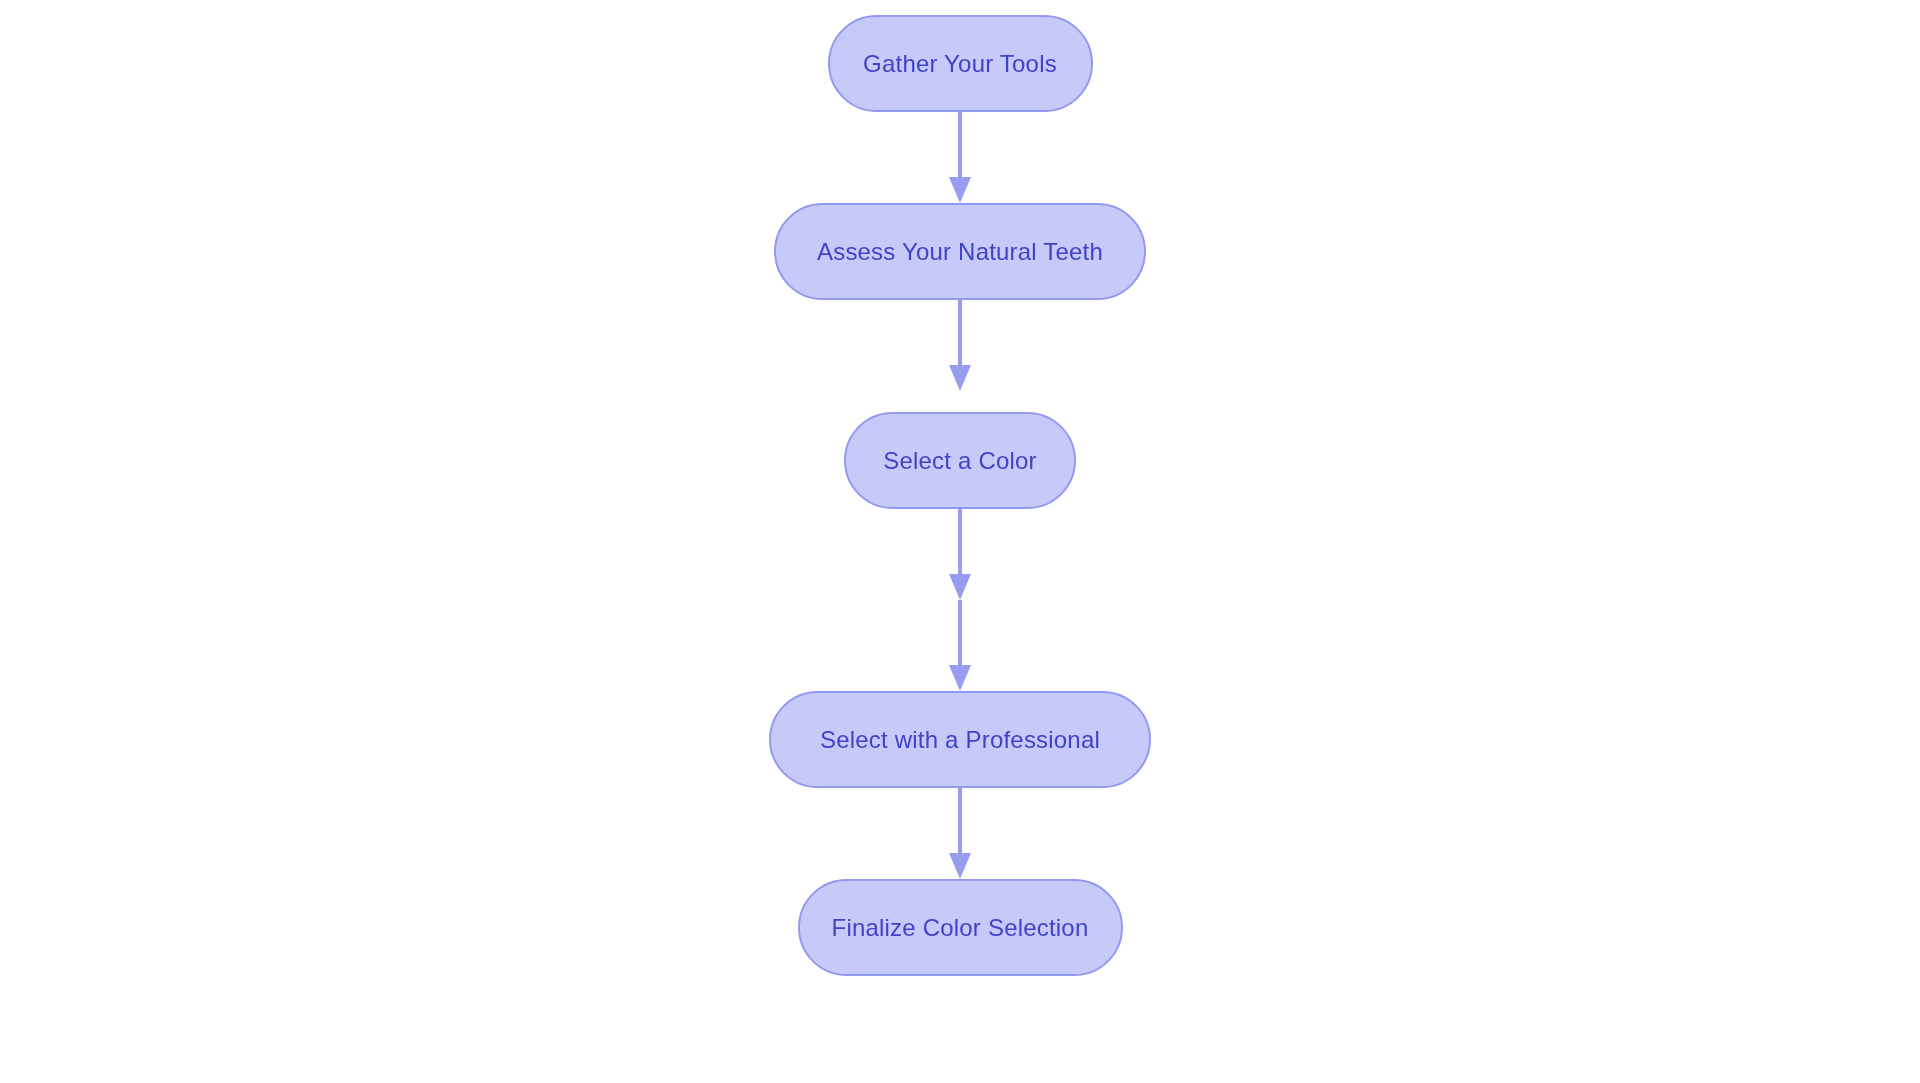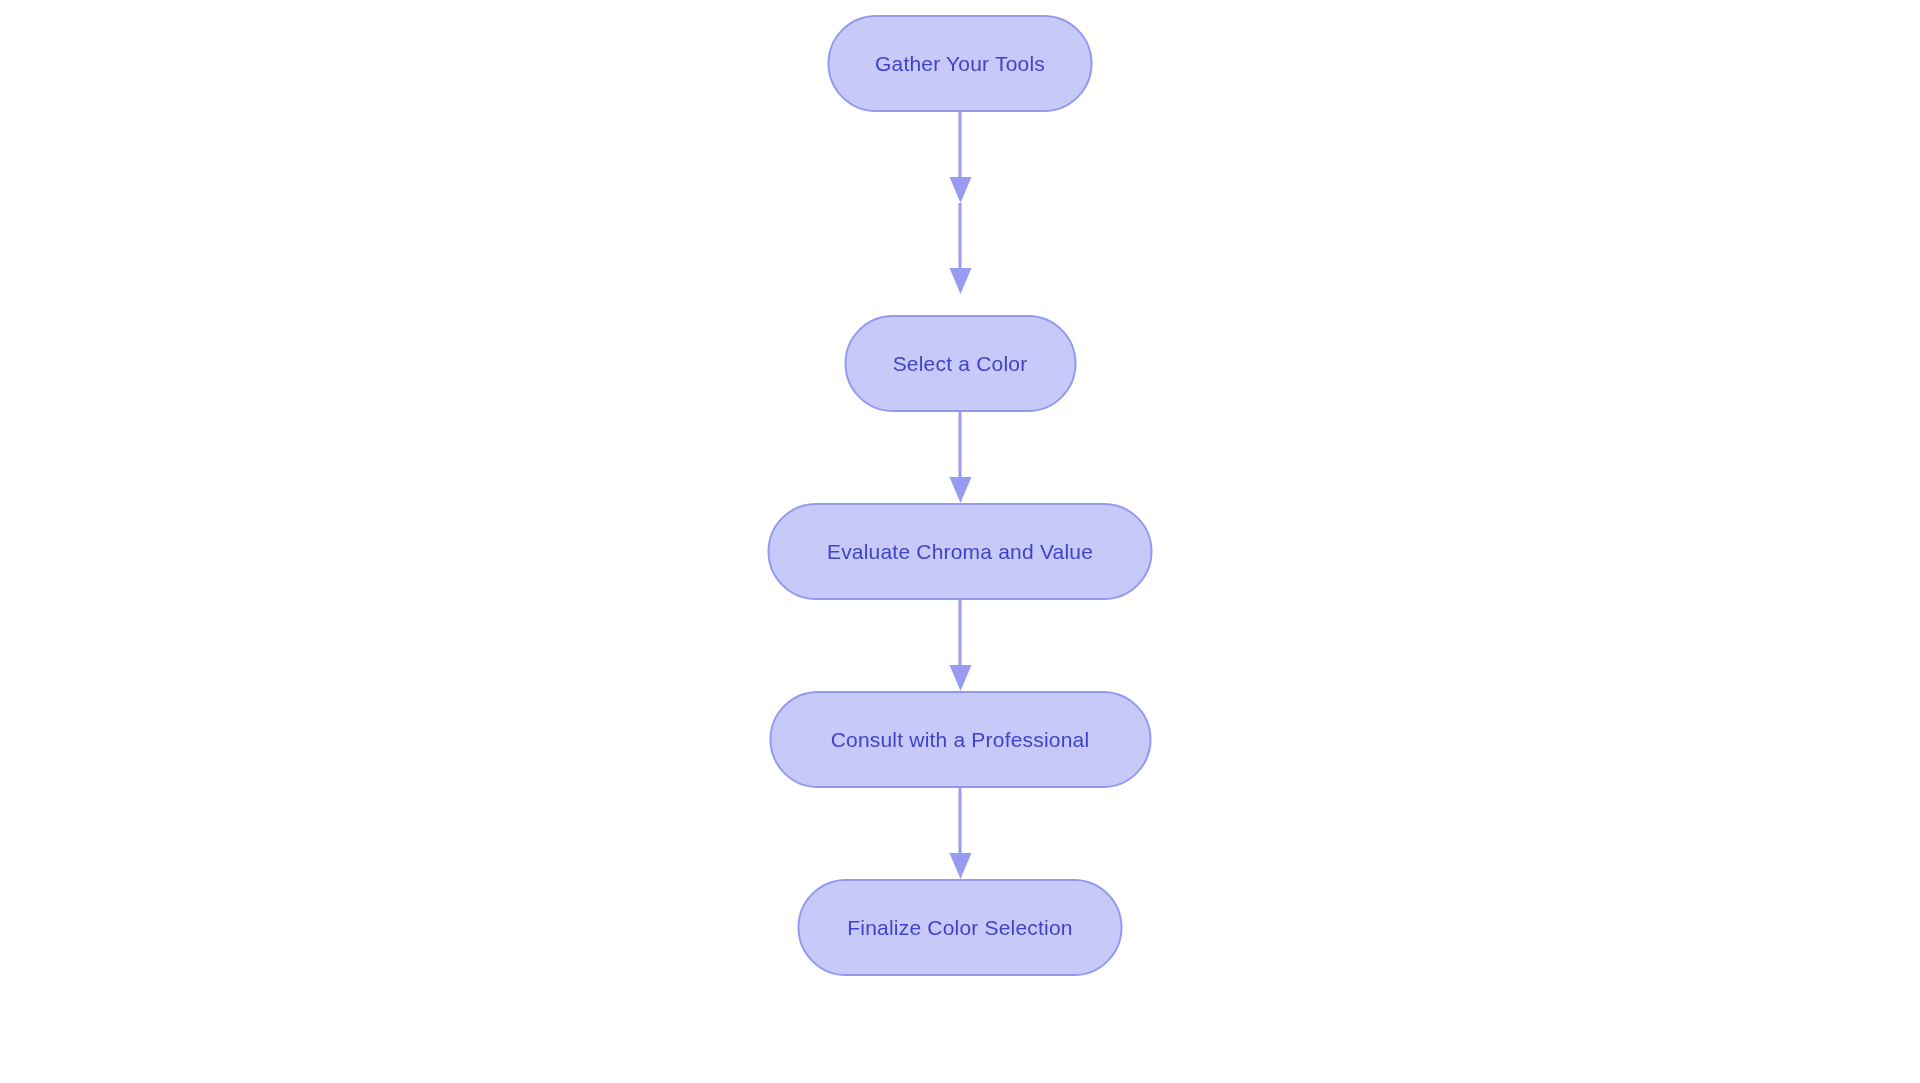--- a/index.html
+++ b/index.html
@@ -31,21 +31,21 @@
   .node {
     box-sizing: border-box;
     height: 97px;
     border-radius: 48.5px;
     background: var(--node-fill, #c7caf8);
     border: 2px solid var(--node-border, #9399f0);
     color: var(--node-text, #3f43c8);
     display: flex;
     align-items: center;
     justify-content: center;
-    font-size: 21px;
+    font-size: 24px;
     letter-spacing: 0.2px;
     white-space: nowrap;
     text-align: center;
   }
   .arrow {
     height: 91px;
     display: flex;
     flex-direction: column;
     align-items: center;
   }
@@ -67,40 +67,40 @@
 
 <div class="stage" style="--bg: #ffffff; --node-fill: #c7caf8; --node-border: #9399f0; --node-text: #3f43c8; --arrow: #979cf0;">
   <div class="flow">
       <div class="node" style="width: 265px;">
         <span>Gather Your Tools</span>
       </div>
       <div class="arrow">
         <div class="shaft"></div>
         <div class="head"></div>
       </div>
+      <div class="node" style="width: 372px;">
+        <span>Assess Your Natural Teeth</span>
+      </div>
       <div class="arrow">
         <div class="shaft"></div>
         <div class="head"></div>
       </div>
       <div class="node" style="width: 232px; margin-top: 21px;">
         <span>Select a Color</span>
       </div>
       <div class="arrow">
         <div class="shaft"></div>
         <div class="head"></div>
       </div>
-      <div class="node" style="width: 385px;">
-        <span>Evaluate Chroma and Value</span>
-      </div>
       <div class="arrow">
         <div class="shaft"></div>
         <div class="head"></div>
       </div>
       <div class="node" style="width: 382px;">
-        <span>Consult with a Professional</span>
+        <span>Select with a Professional</span>
       </div>
       <div class="arrow">
         <div class="shaft"></div>
         <div class="head"></div>
       </div>
       <div class="node" style="width: 325px;">
         <span>Finalize Color Selection</span>
       </div>
     </div>
 </div>

